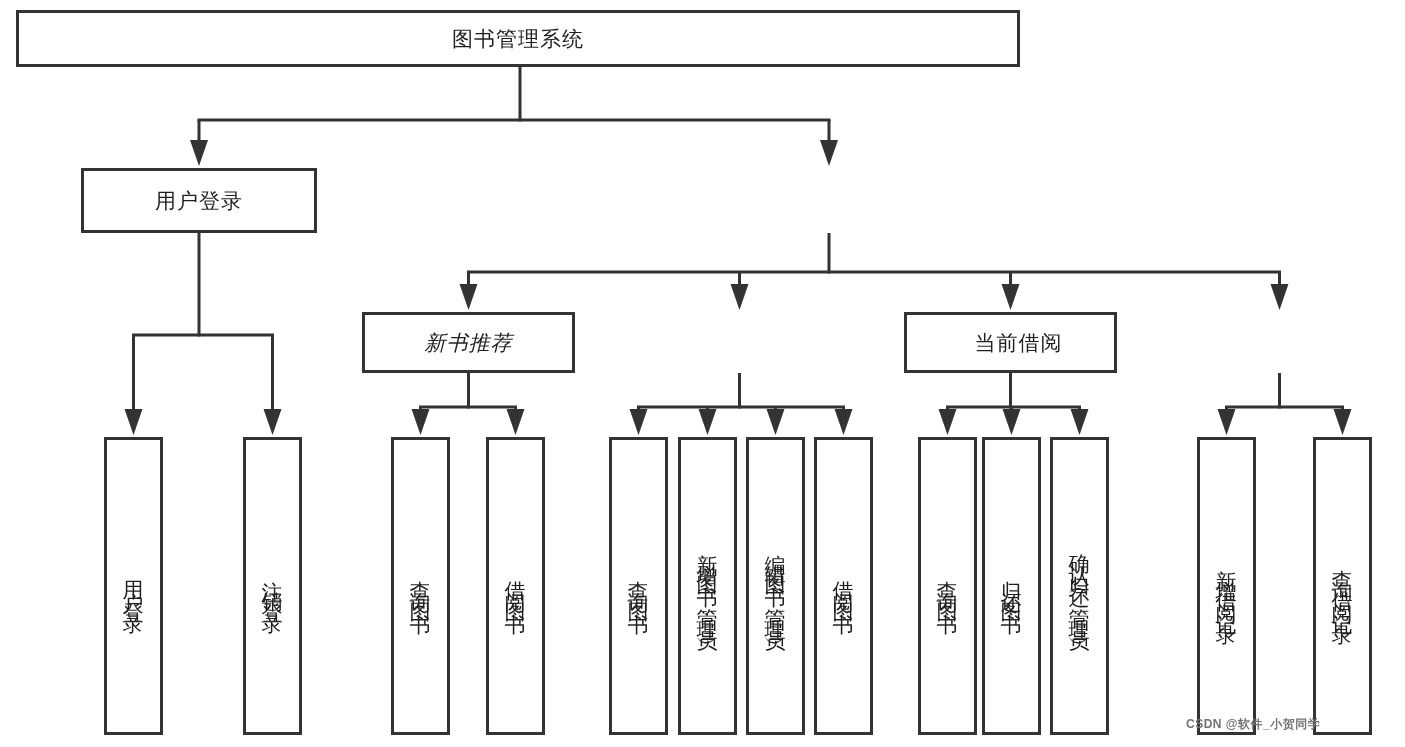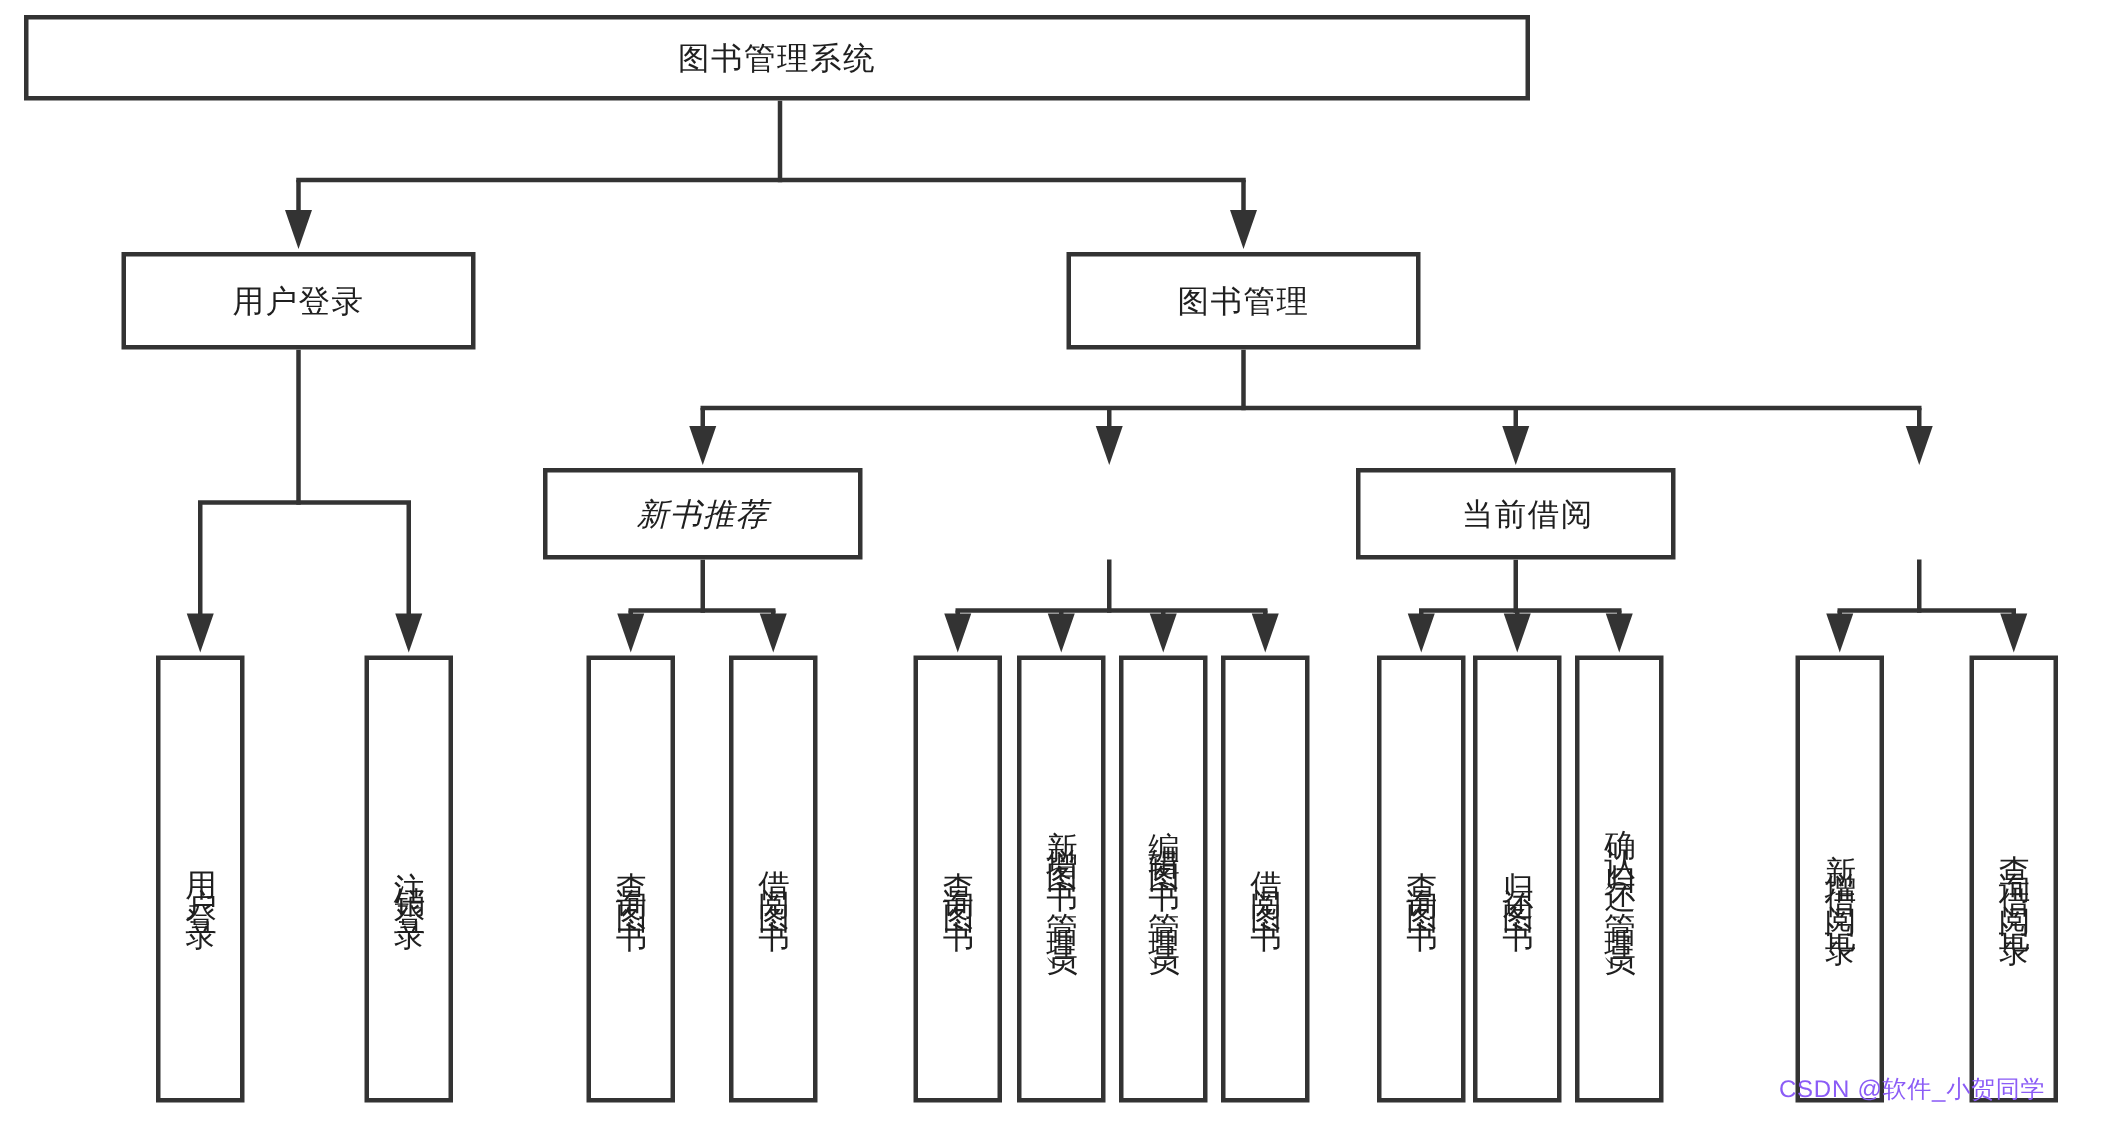--- a/index.html
+++ b/index.html
@@ -81,25 +81,26 @@
   .leaf-8  { left: 814px; }
   .leaf-9  { left: 918px; }
   .leaf-10 { left: 982px; }
   .leaf-11 { left: 1050px; }
   .leaf-12 { left: 1197px; }
   .leaf-13 { left: 1313px; }
   .watermark {
     position: absolute;
     left: 1186px;
     top: 716px;
-    font-size: 16px;
-    color: #8b5cf6;
+    font-size: 12px;
+    color: #737373;
     white-space: nowrap;
     z-index: 5;
     letter-spacing: 0.5px;
+    font-weight: bold;
   }
 </style>
 </head>
 <body>
 
 <div class="canvas">
 
   <svg class="connector-layer" viewBox="0 0 1405 747" xmlns="http://www.w3.org/2000/svg">
 
     <g>
@@ -176,23 +177,20 @@
     </g>
   </svg>
 
   <div class="node hbox root-box">
     <span class="lbl">图书管理系统</span>
   </div>
 
   <div class="node hbox l2-a">
     <span class="lbl">用户登录</span>
   </div>
-  <div class="node hbox l2-b">
-    <span class="lbl">图书管理</span>
-  </div>
 
   <div class="node hbox l3-a">
     <span class="lbl">新书推荐</span>
   </div>
   <div class="node hbox l3-c">
     <span class="lbl">当前借阅</span>
   </div>
 
   <div class="node vbox leaf-1">
     <span class="lbl">用户登录</span>

